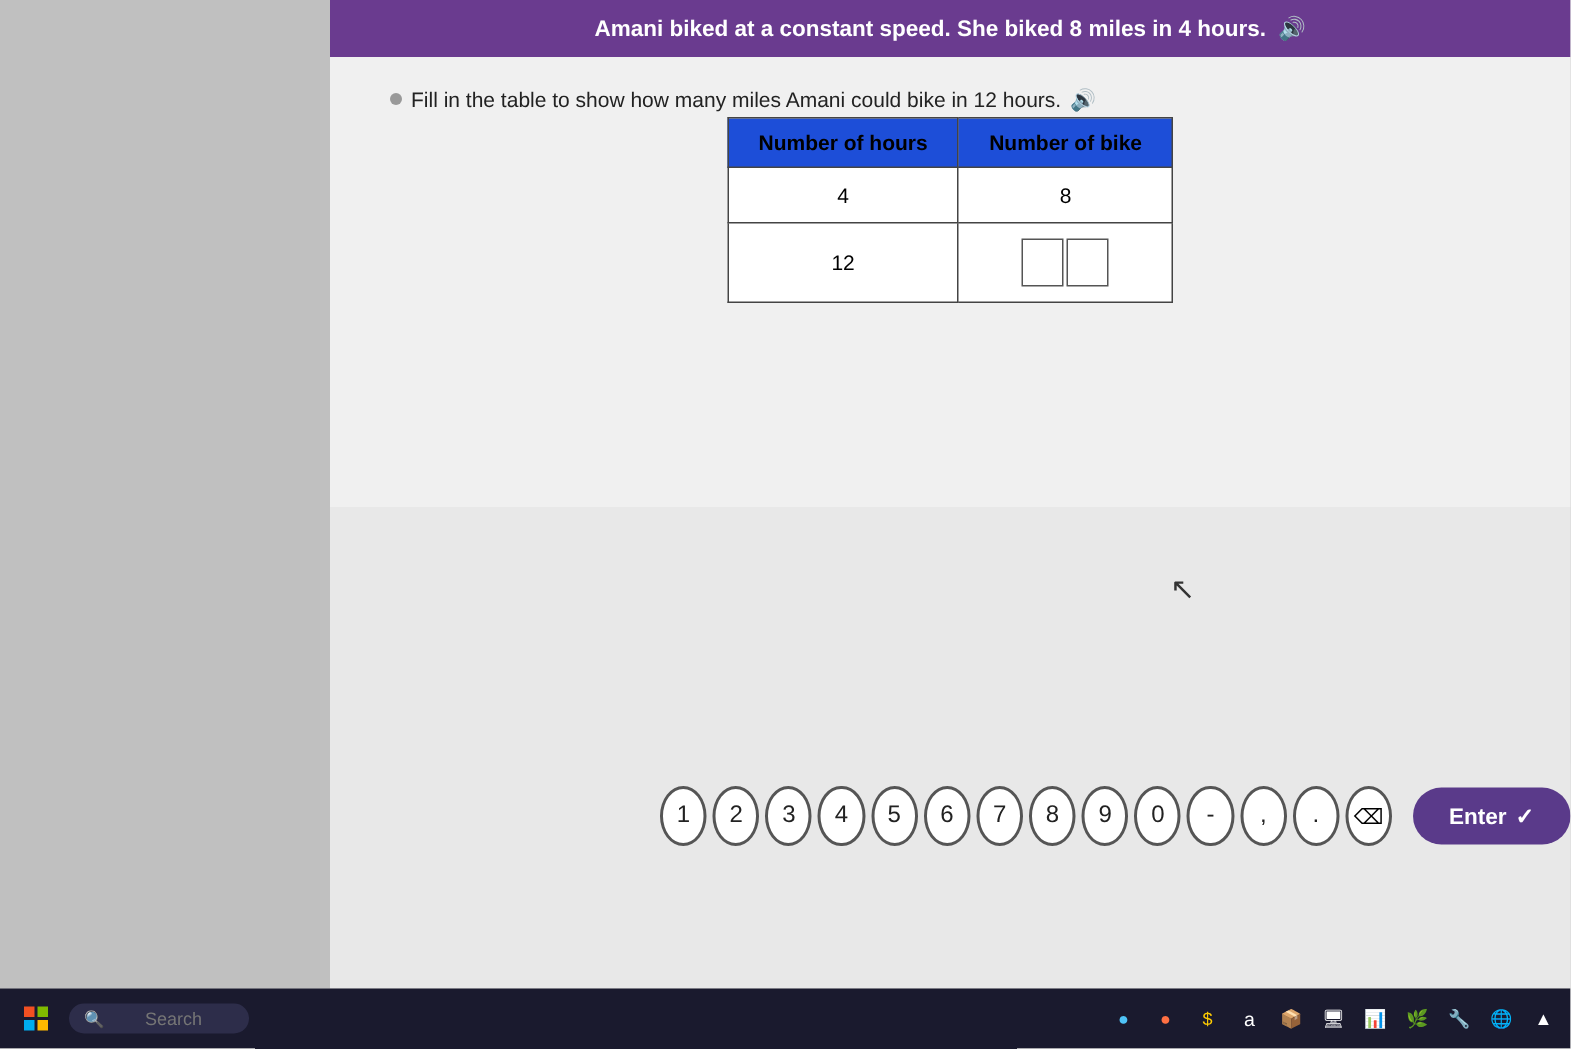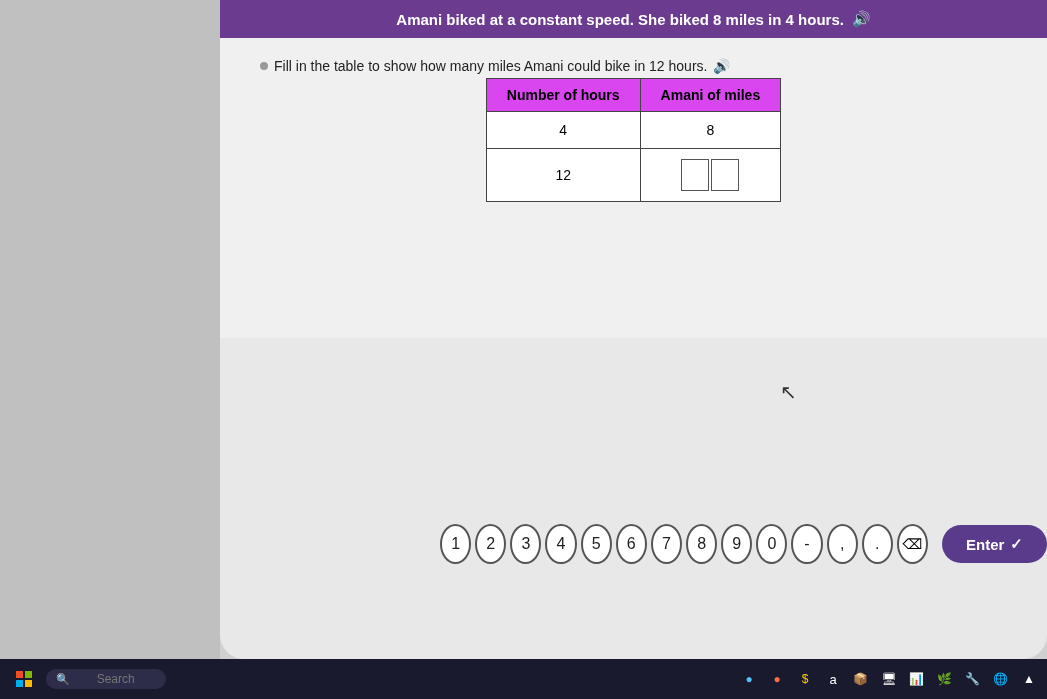--- a/index.html
+++ b/index.html
@@ -13,21 +13,20 @@
     }
 
     
     .main-content {
       position: absolute;
       top: 0;
       left: 220px;
       right: 0;
       bottom: 40px;
       background: #e8e8e8;
-      border-radius: 24px;
     }
 
     
     .header-bar {
       background: #6a3b8f;
       color: white;
       text-align: center;
       padding: 10px 20px;
       font-size: 15px;
       font-weight: bold;
@@ -69,21 +68,21 @@
       display: block;
       width: fit-content;
     }
 
     .data-table th {
       border: 1.5px solid #444;
       padding: 8px 20px;
       font-size: 14px;
       font-weight: bold;
       text-align: center;
-      background: #d946ef;
+      background: #1d4ed8;
     }
 
     .data-table td {
       border: 1.5px solid #444;
       padding: 10px 20px;
       font-size: 14px;
       text-align: center;
       background: white;
     }
 
@@ -260,21 +259,21 @@
     <div class="question-text">
       <span class="question-bullet"></span>
       <span>Fill in the table to show how many miles Amani could bike in 12 hours.</span>
       <span style="cursor:pointer;">🔊</span>
     </div>
 
     <table class="data-table">
       <thead>
         <tr>
           <th>Number of hours</th>
-          <th>Amani of miles</th>
+          <th>Number of bike</th>
         </tr>
       </thead>
       <tbody>
         <tr>
           <td>4</td>
           <td>8</td>
         </tr>
         <tr>
           <td>12</td>
           <td>

